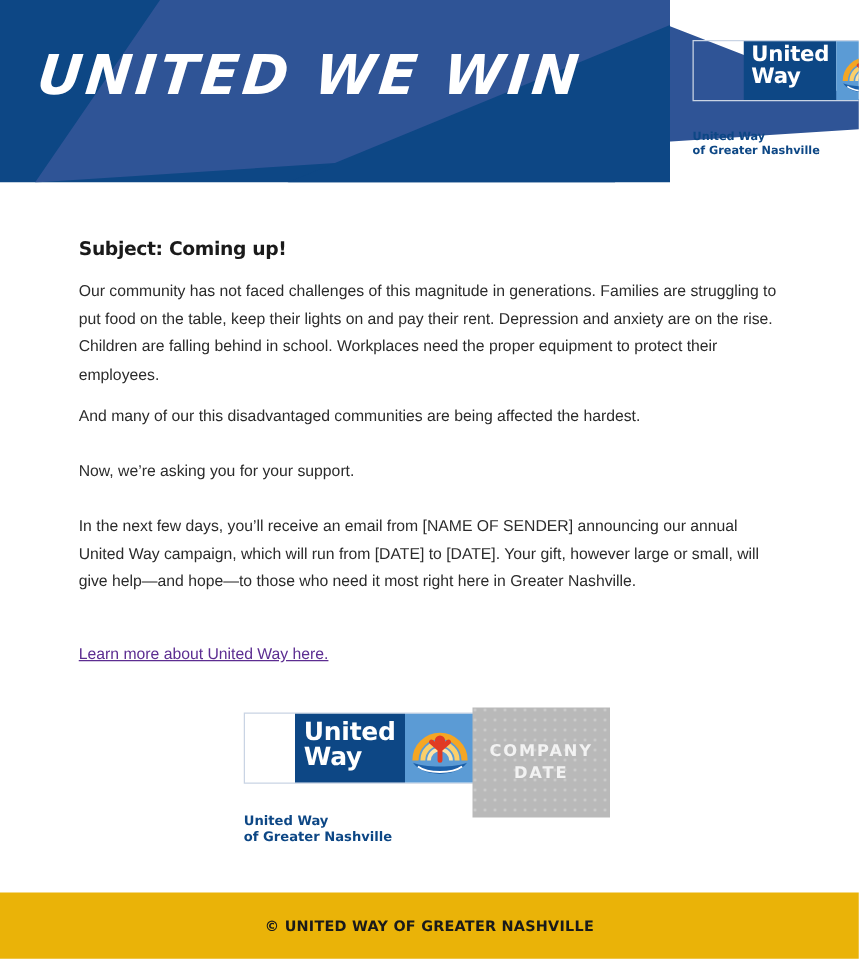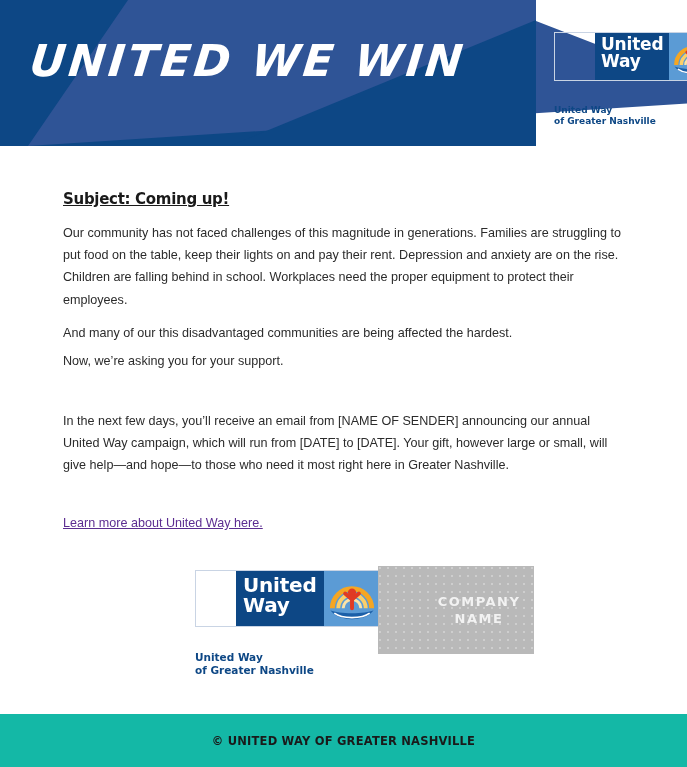--- a/index.html
+++ b/index.html
@@ -97,34 +97,33 @@
   }
   .subject {
     position: absolute;
     left: 63px;
     top: 44px;
     font-family: "DejaVu Sans", sans-serif;
     font-size: 15px;
     font-weight: bold;
     color: #1a1a1a;
     letter-spacing: -0.3px;
-    text-decoration: underline;
   }
   .body-block {
     position: absolute;
     left: 63px;
     width: 558px;
     font-size: 12.6px;
     line-height: 22.2px;
     color: #2b2b2b;
     font-family: "Liberation Sans", sans-serif;
   }
   .p1 { top: 76px; }
   .p2 { top: 176px; }
-  .p3 { top: 204px; }
+  .p3 { top: 220px; }
   .p4 { top: 264px; }
   .linkline { top: 352px; margin-top: 14px; }
   .body-link {
     color: #5c2d91;
     text-decoration: underline;
     font-size: 12.6px;
   }
 
   
   .company-logo {
@@ -134,39 +133,38 @@
     width: 110px;
     height: 88px;
     background-color: #b9b9b9;
     background-image: radial-gradient(circle at 2px 2px, rgba(255,255,255,0.30) 1px, transparent 1.2px);
     background-size: 8px 8px;
     display: flex;
     flex-direction: column;
     align-items: center;
     justify-content: center;
     gap: 4px;
-    padding-left: 46px;
   }
   .company-logo span {
     color: #f2f2f2;
     font-family: "DejaVu Sans", sans-serif;
     font-weight: bold;
     font-size: 13px;
     letter-spacing: 1.5px;
     line-height: 1;
   }
 
   
   .footer-bar {
     position: absolute;
     left: 0;
     top: 714px;
     width: 687px;
     height: 53px;
-    background: #14b8a6;
+    background: #eab308;
     display: flex;
     align-items: center;
     justify-content: center;
   }
   .footer-text {
     font-family: "DejaVu Sans", sans-serif;
     font-weight: bold;
     font-size: 11.5px;
     color: #1a1a1a;
     letter-spacing: 0.2px;
@@ -252,18 +250,18 @@
     </div>
   </div>
   <div class="uw-tagline">
     <div>United Way</div>
     <div>of Greater Nashville</div>
   </div>
 </div>
 
 <div class="company-logo">
   <span>COMPANY</span>
-  <span>NAME</span>
+  <span>DATE</span>
 </div>
 
 <div class="footer-bar">
   <div class="footer-text">© UNITED WAY OF GREATER NASHVILLE</div>
 </div>
 
 </body></html>

